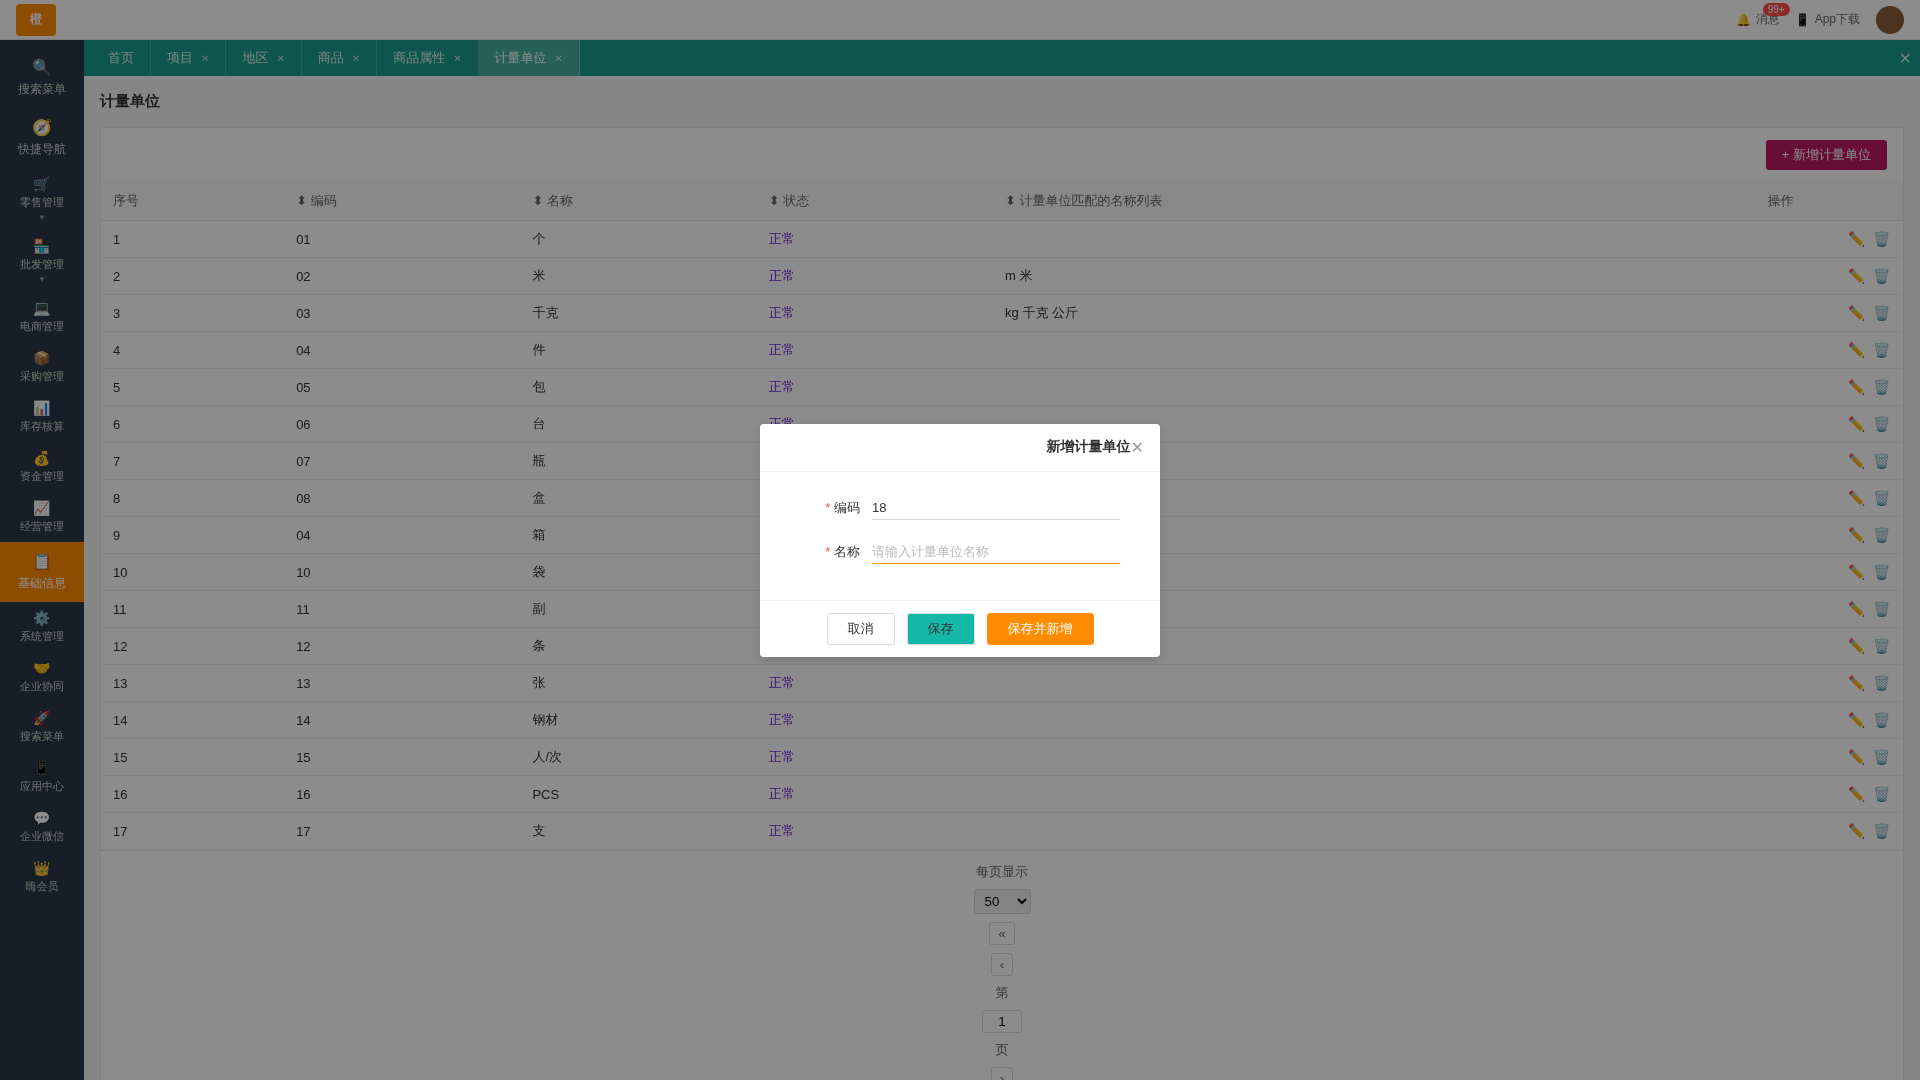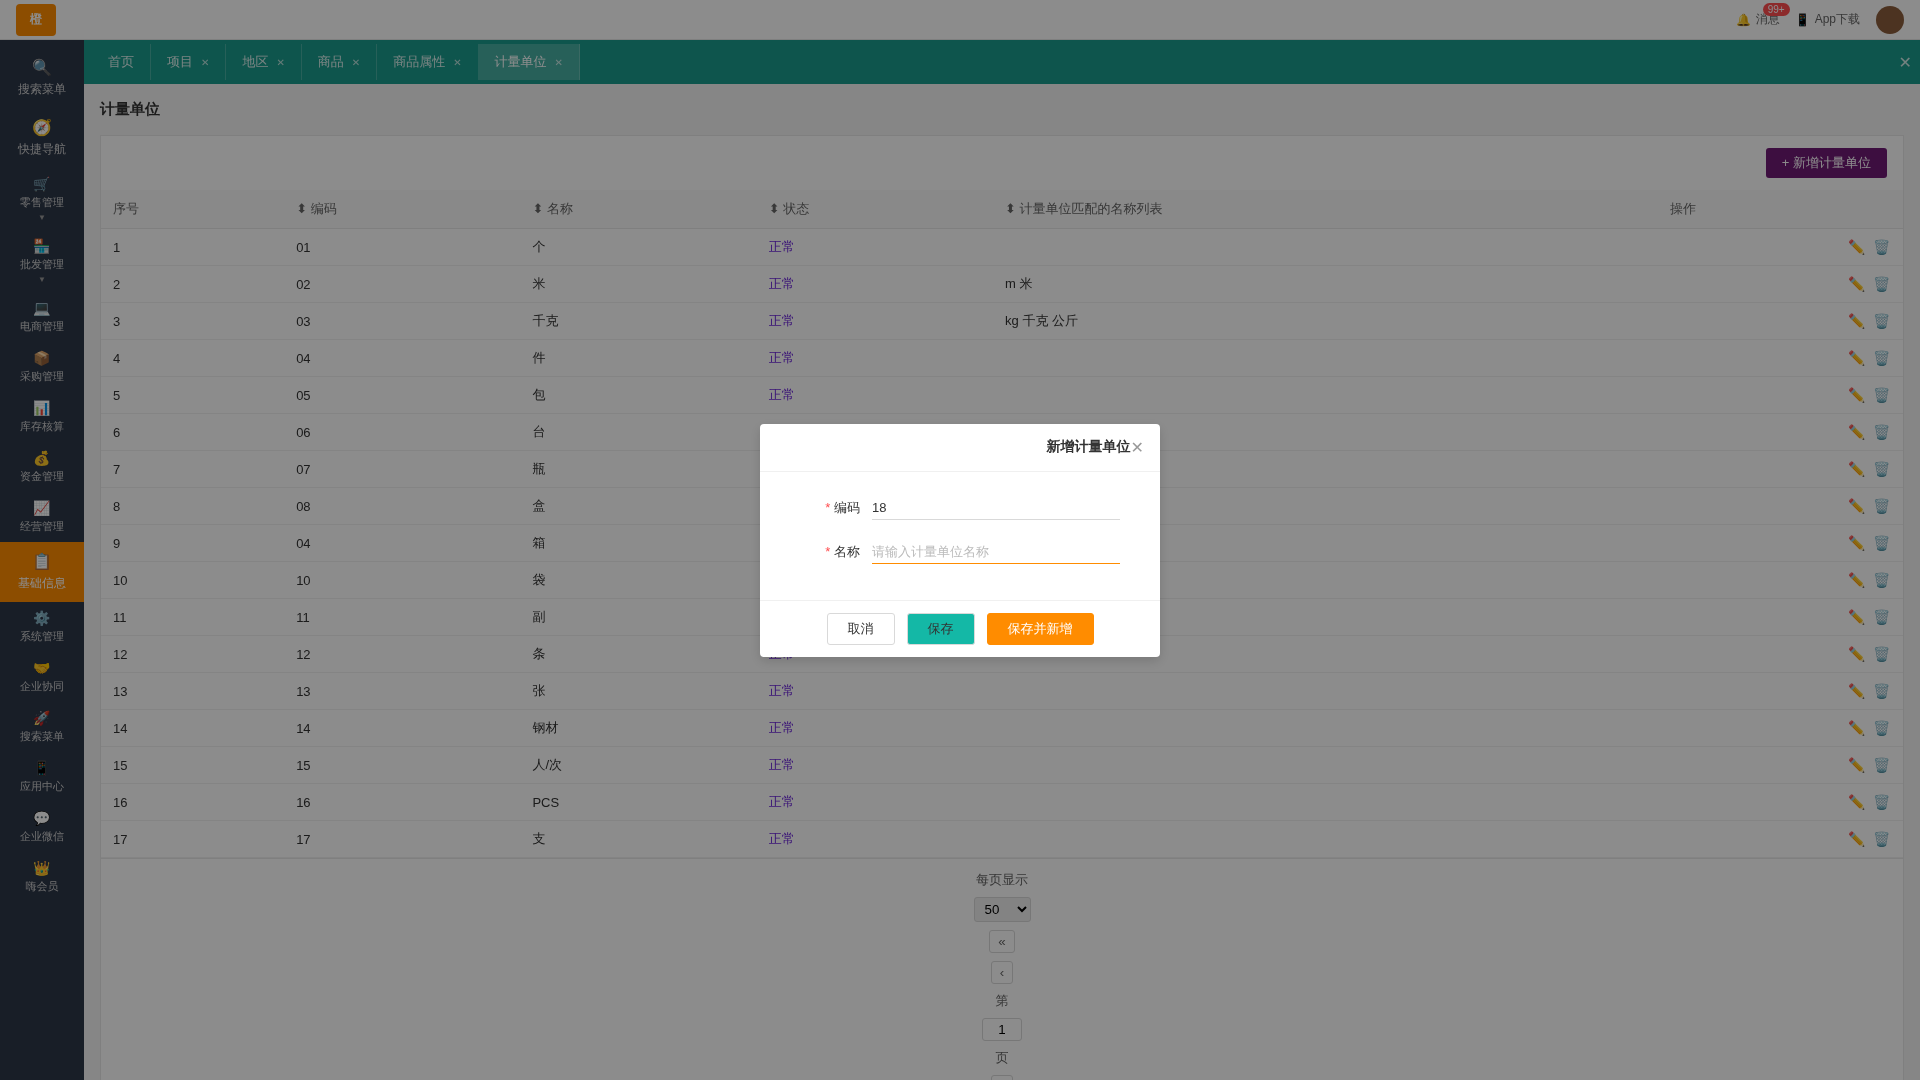--- a/index.html
+++ b/index.html
@@ -67,21 +67,21 @@
     .arrow-down { font-size: 8px; color: #999; }
 
     
     .main-content { flex: 1; display: flex; flex-direction: column; overflow: hidden; }
 
     
     .tab-bar {
       background: #1a9b8c;
       display: flex;
       align-items: center;
-      height: 44px;
+      height: 36px;
       padding: 0 8px;
     }
     .tab-item {
       padding: 0 16px;
       height: 36px;
       display: flex;
       align-items: center;
       gap: 8px;
       cursor: pointer;
       color: rgba(255,255,255,0.85);
@@ -96,21 +96,21 @@
     .page-content { flex: 1; padding: 16px; overflow: auto; background: #f5f5f5; position: relative; }
 
     .page-title { font-size: 15px; font-weight: 600; color: #333; margin-bottom: 16px; }
 
     
     .table-container { background: #fff; border: 1px solid #e8e8e8; }
 
     
     .toolbar { display: flex; justify-content: flex-end; padding: 12px 16px; }
     .add-btn {
-      background: #701a75;
+      background: #be185d;
       color: white;
       border: none;
       padding: 6px 16px;
       border-radius: 3px;
       cursor: pointer;
       font-size: 13px;
     }
 
     
     table { width: 100%; border-collapse: collapse; }
@@ -374,21 +374,21 @@
         </div>
 
         <table>
           <thead>
             <tr>
               <th>序号</th>
               <th>⬍ 编码</th>
               <th>⬍ 名称</th>
               <th>⬍ 状态</th>
               <th>⬍ 计量单位匹配的名称列表</th>
-              <th style="text-align:left;">操作</th>
+              <th style="text-align:center;">操作</th>
             </tr>
           </thead>
           <tbody id="table-body">
           <tr>
       <td>1</td>
       <td>01</td>
       <td>个</td>
       <td><span class="status-normal">正常</span></td>
       <td></td>
       <td style="text-align:right;">

